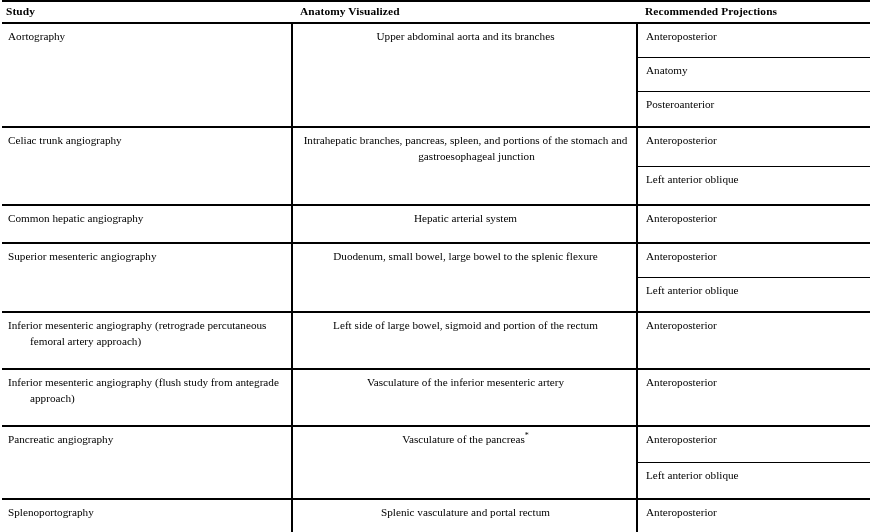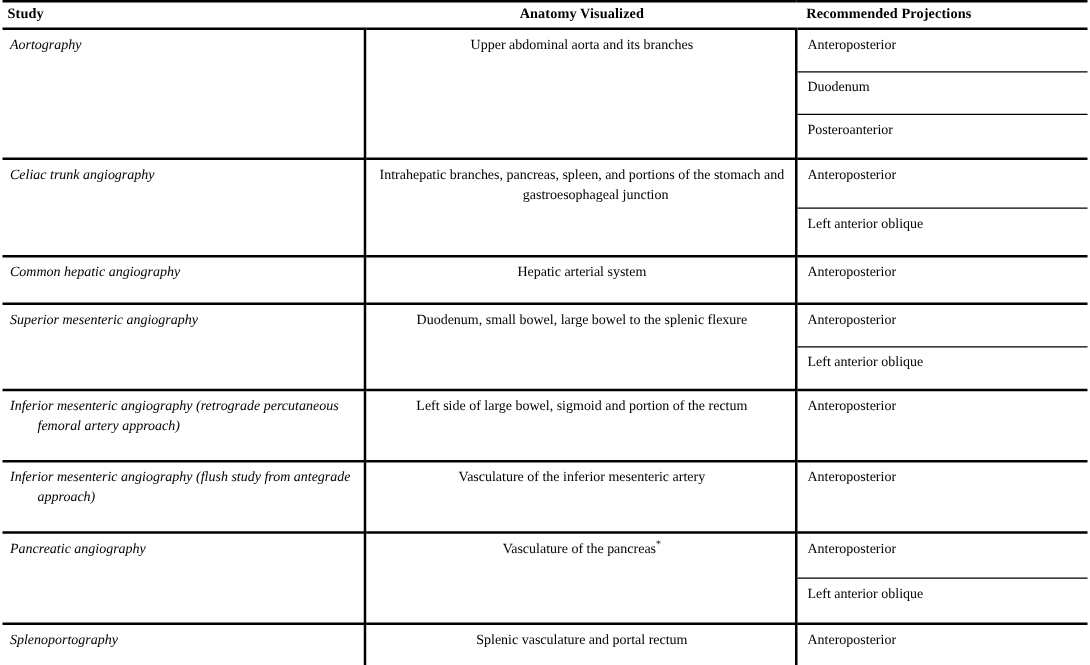--- a/index.html
+++ b/index.html
@@ -40,33 +40,32 @@
     font-weight: bold;
     text-align: left;
     vertical-align: bottom;
     font-size: 11.4px;
     padding: 3px 6px 5px 6px;
     border-top: 2px solid #000;
     border-bottom: 2px solid #000;
     letter-spacing: 0.1px;
   }
   thead th.th-study      { padding-left: 4px; }
-  thead th.th-anatomy    { padding-left: 8px; text-align: center; }
+  thead th.th-anatomy    { padding-left: 8px; }
   thead th.th-projection { padding-left: 8px; margin-top: 36px; }
 
   
   tbody tr.study-row > td {
     vertical-align: top;
     border-bottom: 2px solid #000;
   }
 
   td.cell-study {
     padding: 5px 6px 6px 6px;
     border-right: 2px solid #000;
-    font-style: italic;
   }
   td.cell-anatomy {
     padding: 5px 6px 6px 8px;
     border-right: 2px solid #000;
     text-align: center;
   }
   td.cell-projection-host {
     padding: 0;
     vertical-align: top;
   }
@@ -129,21 +128,21 @@
           <td class="cell-projection-host">
             <table class="proj">
               <tbody>
                 <tr>
                   <td class="proj-cell" style="height: 23px;">
                     <div class="hang">Anteroposterior</div>
                   </td>
                 </tr>
                 <tr>
                   <td class="proj-cell" style="height: 23px;">
-                    <div class="hang">Duodenum</div>
+                    <div class="hang">Anatomy</div>
                   </td>
                 </tr>
                 <tr>
                   <td class="proj-cell" style="height: 24px;">
                     <div class="hang">Posteroanterior</div>
                   </td>
                 </tr>
               </tbody>
             </table>
           </td>

